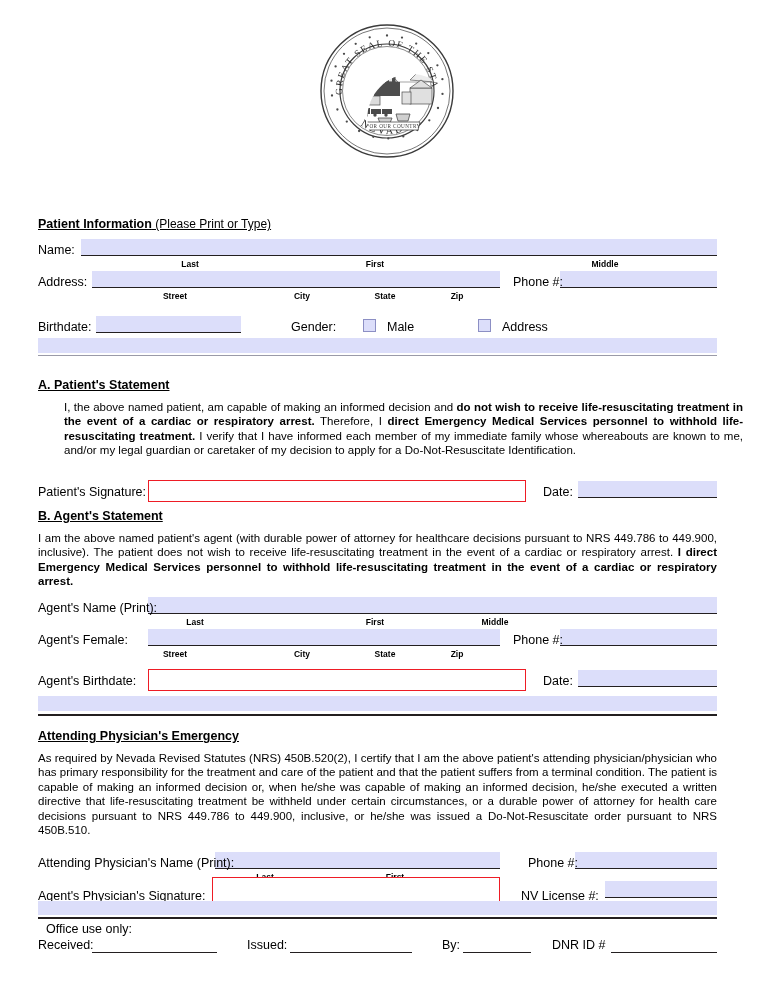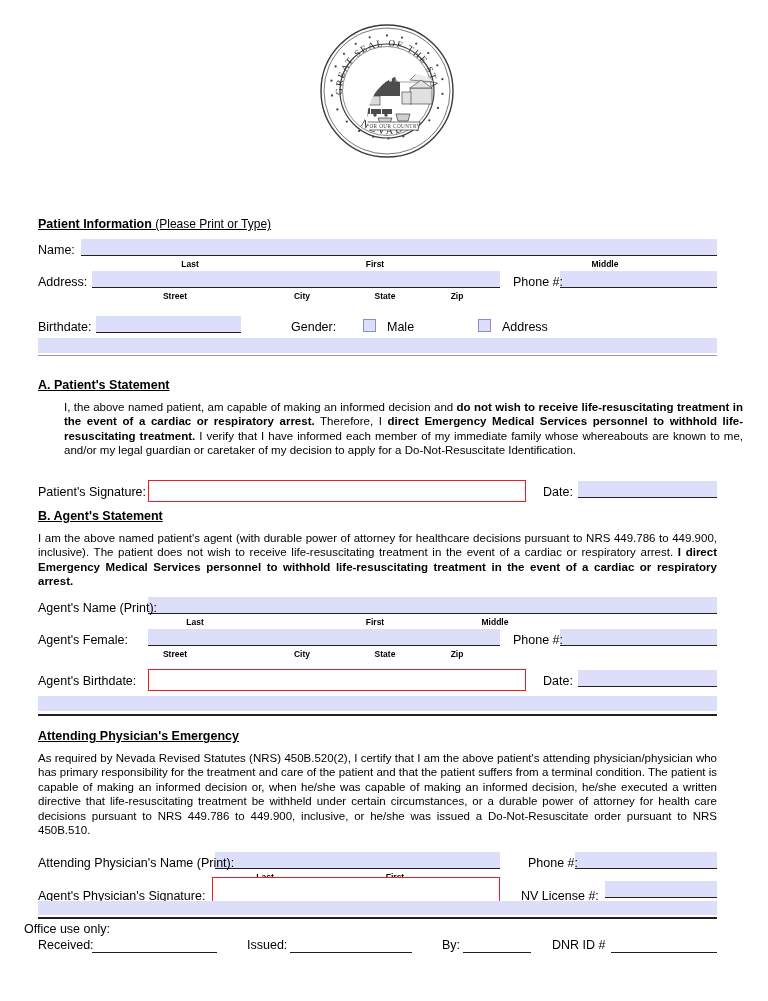--- a/index.html
+++ b/index.html
@@ -317,21 +317,21 @@
   <div class="abs lbl" style="left:528px; top:856px;">Phone #:</div>
 
   <div class="abs lbl" style="left:38px; top:889px;">Agent's Physician's Signature:</div>
   <div class="sigbox" style="left:212px; top:877px; width:288px; height:26px;"></div>
   <div class="abs lbl" style="left:521px; top:889px;">NV License #:</div>
   <div class="field" style="left:605px; top:881px; width:112px; height:17px;"></div>
 
   <div class="bar" style="left:38px; top:901px; width:679px; height:14px;"></div>
   <div class="rule" style="left:38px; top:917px; width:679px;"></div>
 
-  <div class="abs lbl" style="left:24px; top:922px;">Office use only:</div>
+  <div class="abs lbl" style="left:46px; top:922px;">Office use only:</div>
 
   <div class="abs lbl" style="left:38px; top:938px;">Received:</div>
   <div class="uline" style="left:92px; top:952px; width:125px;"></div>
 
   <div class="abs lbl" style="left:247px; top:938px;">Issued:</div>
   <div class="uline" style="left:290px; top:952px; width:122px;"></div>
 
   <div class="abs lbl" style="left:442px; top:938px;">By:</div>
   <div class="uline" style="left:463px; top:952px; width:68px;"></div>
 

